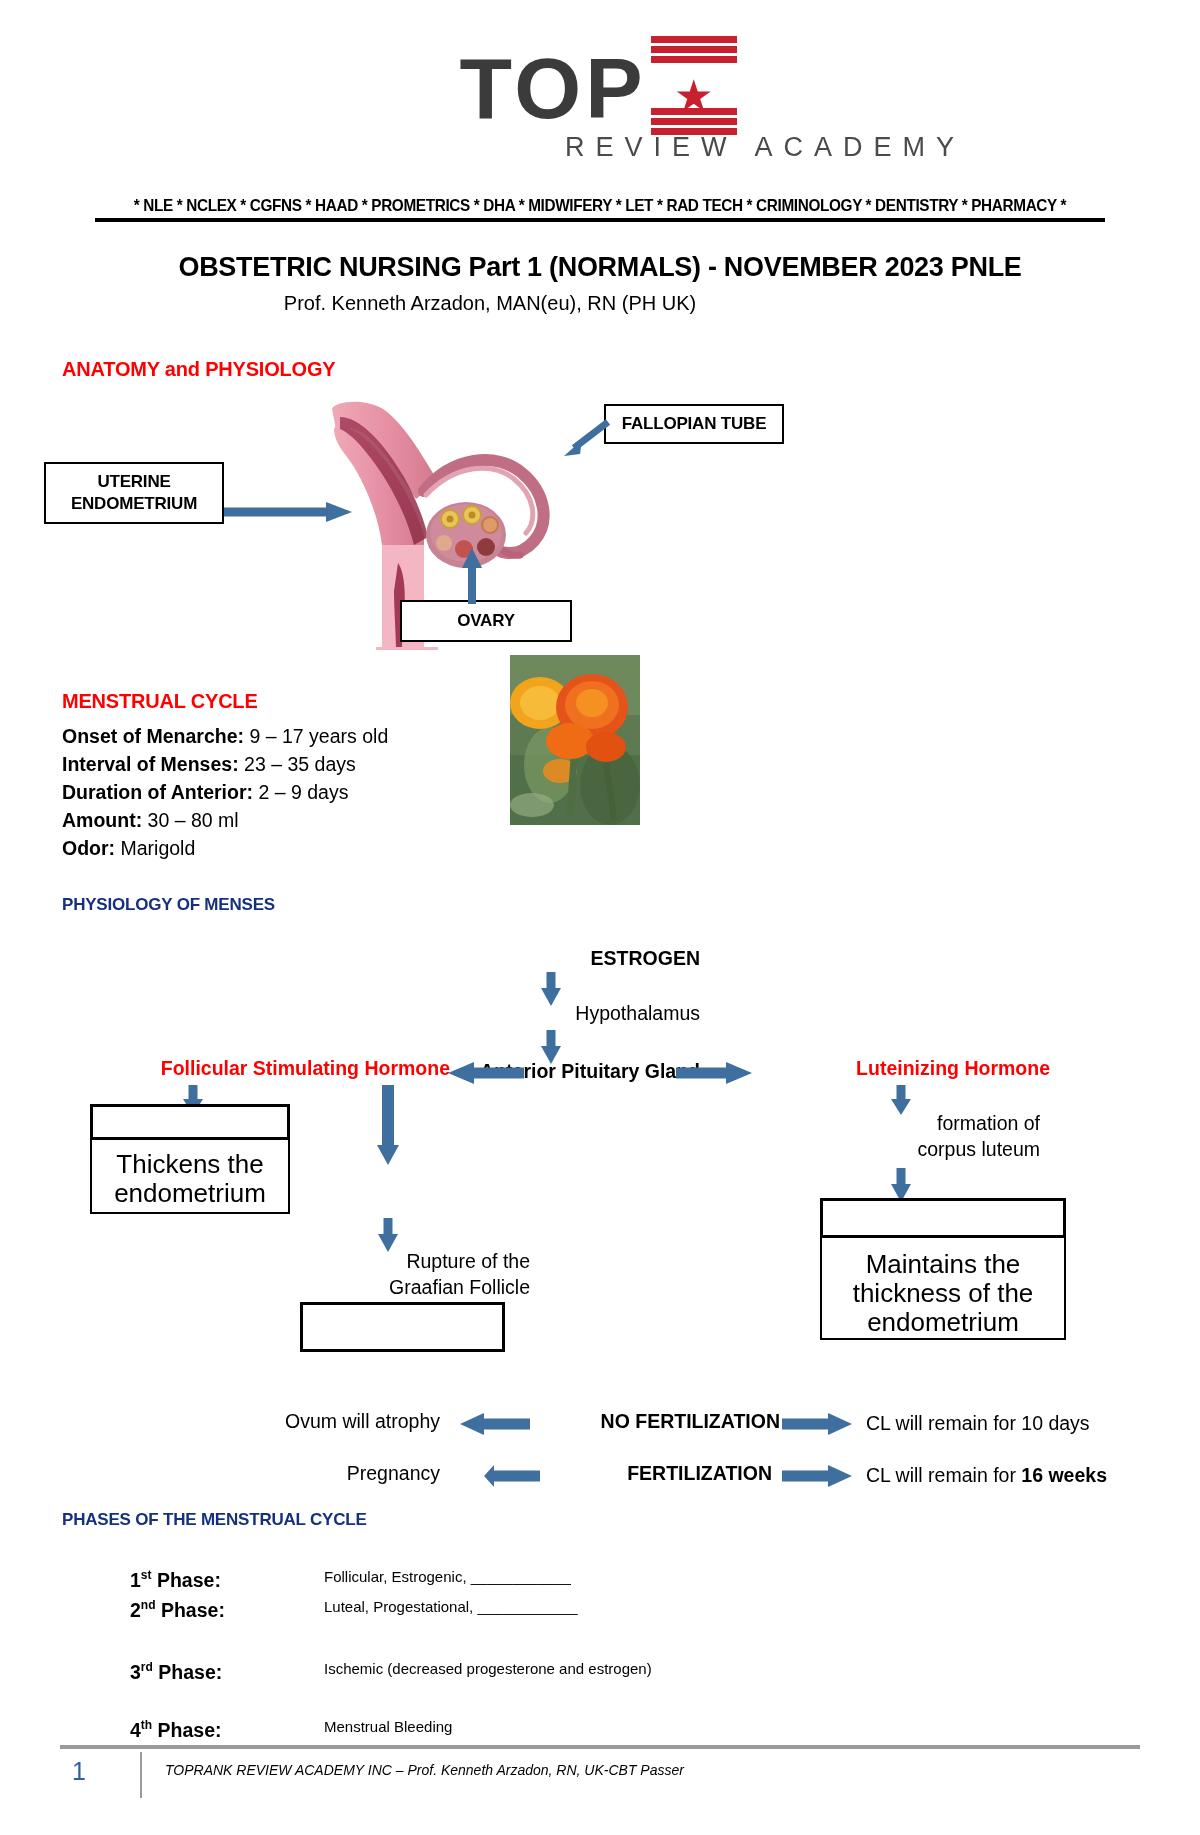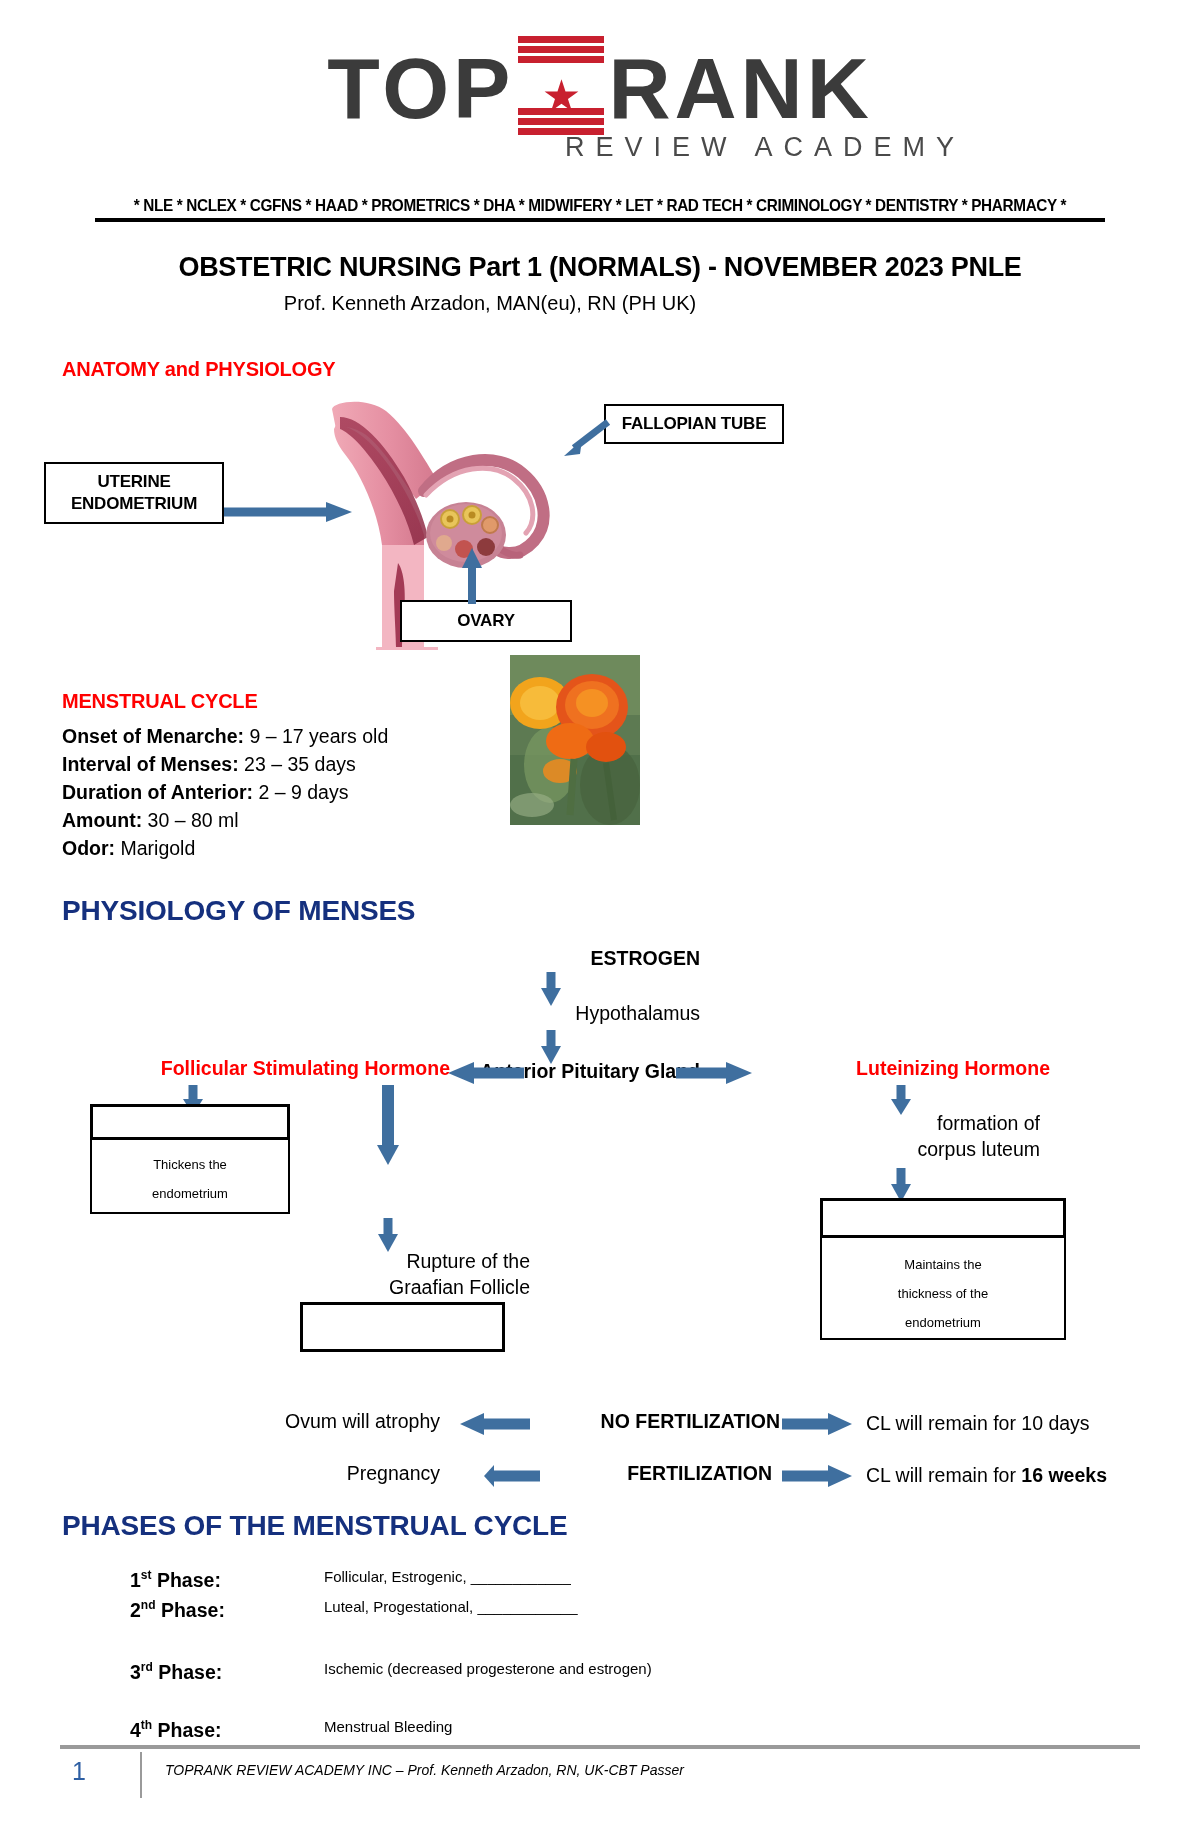--- a/index.html
+++ b/index.html
@@ -17,41 +17,41 @@
 
   .tagline{position:absolute;left:0;top:196px;width:1200px;text-align:center;font-weight:bold;font-size:16.5px;
            letter-spacing:-0.4px;transform:scaleX(0.93);}
   .rule{position:absolute;left:95px;top:218px;width:1010px;height:0;border-top:3px solid #000;border-bottom:1px solid #000;}
 
   .doc-title{position:absolute;left:0;top:252px;width:1200px;text-align:center;font-weight:bold;font-size:27px;letter-spacing:-0.3px;}
   .doc-sub{position:absolute;left:0;top:292px;width:980px;text-align:center;font-size:20px;}
 
   
   .h-red{position:absolute;font-weight:bold;font-size:20px;color:#ff0000;letter-spacing:-0.2px;}
-  .h-blue{position:absolute;font-weight:bold;font-size:28px;color:#15307e;letter-spacing:-0.2px;}
+  .h-blue{position:absolute;font-weight:bold;font-size:17px;color:#15307e;letter-spacing:-0.2px;}
 
   
   .anat{position:absolute;left:320px;top:395px;width:300px;height:255px;}
   .callout{position:absolute;border:2px solid #000;background:#fff;box-sizing:border-box;
            display:flex;align-items:center;justify-content:center;text-align:center;
            font-weight:bold;font-size:17px;line-height:22px;letter-spacing:-0.2px;}
   svg.arrw{position:absolute;overflow:visible;}
 
   
   .mc-line{position:absolute;font-size:19.5px;line-height:28px;white-space:nowrap;}
   .mc-line b{font-weight:bold;}
   .marigold{position:absolute;left:510px;top:655px;width:130px;height:170px;overflow:hidden;}
 
   
   .fc-text{position:absolute;text-align:right;font-size:19.5px;line-height:26px;white-space:nowrap;}
   .fc-bold{font-weight:bold;}
   .fc-red{color:#ff0000;font-weight:bold;}
   .blank-box{position:absolute;border:3px solid #000;background:#fff;box-sizing:border-box;}
   .open-box{position:absolute;border:2px solid #000;border-top:4px solid #000;background:#fff;box-sizing:border-box;
-            text-align:center;font-size:13px;line-height:29px;}
+            text-align:center;font-size:26px;line-height:29px;}
 
   
   .ph-row{position:absolute;font-size:15px;white-space:nowrap;margin-left:16px;}
   .ph-lbl{position:absolute;font-size:19.5px;font-weight:bold;white-space:nowrap;}
   sup{font-size:12px;vertical-align:super;}
 
   
   .foot-rule{position:absolute;left:60px;top:1745px;width:1080px;height:4px;background:#9a9a9a;}
   .foot-num{position:absolute;left:72px;top:1757px;font-size:25px;color:#2e5fa3;}
   .foot-sep{position:absolute;left:140px;top:1752px;width:2px;height:46px;background:#9a9a9a;}
@@ -67,21 +67,20 @@
       <span class="logo-word">TOP</span>
       <span class="emblem">
         <span class="chev" style="top:2px;"></span>
         <span class="chev" style="top:12px;"></span>
         <span class="chev" style="top:22px;"></span>
         <span class="chev" style="top:74px;"></span>
         <span class="chev" style="top:84px;"></span>
         <span class="chev" style="top:94px;"></span>
         <span class="star">★</span>
       </span>
-      <span class="logo-word">RANK</span>
     </div>
     <div class="logo-sub">REVIEW ACADEMY</div>
   </div>
 
   <div class="tagline">* NLE * NCLEX * CGFNS * HAAD * PROMETRICS * DHA * MIDWIFERY * LET * RAD TECH * CRIMINOLOGY * DENTISTRY * PHARMACY *</div>
   <div class="rule"></div>
 
   <div class="doc-title">OBSTETRIC NURSING Part 1 (NORMALS) - NOVEMBER 2023 PNLE</div>
   <div class="doc-sub">Prof. Kenneth Arzadon, MAN(eu), RN (PH UK)</div>
 

